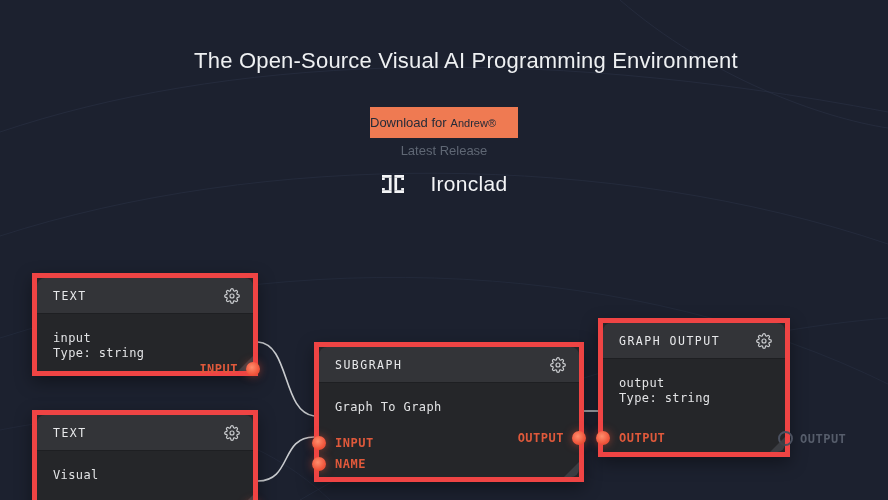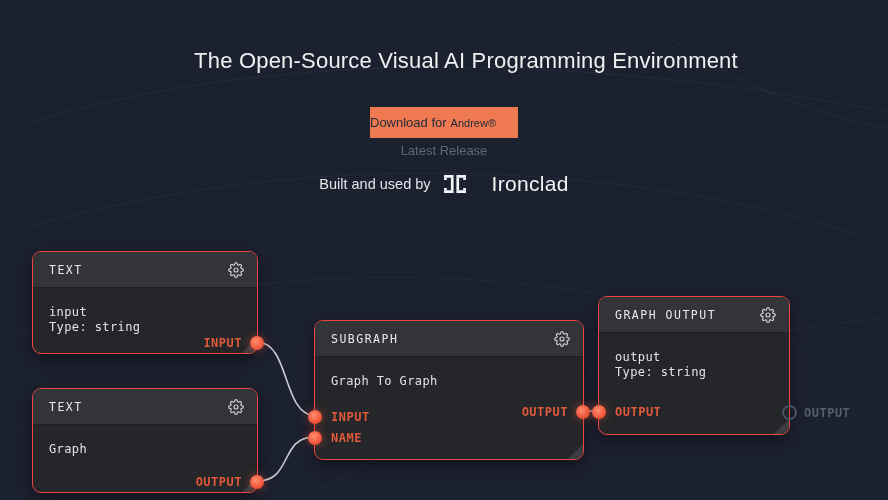--- a/index.html
+++ b/index.html
@@ -36,22 +36,23 @@
     display: flex; align-items: center; justify-content: center; gap: 11px; z-index: 3;
   }
   .built-prefix { font-size: 14.5px; color: #e3e5e9; }
   .brand-wrap { display: flex; align-items: center; gap: 24px; justify-content: space-between; }
   .brand-name { font-size: 21px; font-weight: 500; letter-spacing: .3px; color: #f3f4f6; }
 
   
   .node {
     position: absolute; z-index: 3;
     background: var(--node_body, #252629);
-    border: 1px solid #ef4444; border-radius: 9px;
+    border: 5px solid #ef4444; border-radius: 0;
     box-shadow: 0 6px 16px rgba(0,0,0,.38);
+    margin-top: 22px;
   }
   .node-header {
     height: 36px; display: flex; align-items: center; justify-content: space-between;
     padding: 0 13px 0 16px;
     background: var(--node_header, #333438);
     border-radius: 8px 8px 0 0; border-bottom: 1px solid #1e1f22;
   }
   .node-title {
     font-family: "DejaVu Sans Mono", monospace;
     font-size: 11.5px; letter-spacing: 1.5px; color: #e8e9eb;
@@ -112,21 +113,20 @@
 
 <h1 class="hero-title">The Open-Source Visual AI Programming Environment</h1>
 
 <button class="cta-button">
   <span class="cta-main">Download for</span>
   <span class="cta-os">Andrew®</span>
 </button>
 <div class="cta-sub">Latest Release</div>
 
 <div class="built-row">
-  <span class="built-prefix">Built and used by</span>
   <span class="brand-wrap">
     <svg width="26" height="26" viewBox="0 0 26 26">
       <g fill="#f3f4f6">
         <rect x="2" y="4" width="9.6" height="2.8"></rect>
           <rect x="14.4" y="4" width="9.6" height="2.8"></rect>
         <rect x="2" y="6.8" width="2.8" height="2.2"></rect>
           <rect x="21.2" y="6.8" width="2.8" height="2.2"></rect>
         <rect x="8.9" y="6.8" width="2.7" height="12.4"></rect>
           <rect x="14.4" y="6.8" width="2.7" height="12.4"></rect>
         <rect x="2" y="17" width="2.8" height="2.2"></rect>
@@ -167,21 +167,21 @@
 <div class="node" style="left:32px; top:388px; width:226px; height:105px;">
   <div class="node-header">
     <span class="node-title">TEXT</span>
     <span class="gear">
       <svg viewBox="0 0 24 24" fill="none" stroke="currentColor" stroke-width="1.8">
           <circle cx="12" cy="12" r="3"></circle>
           <path d="M19.4 15a1.65 1.65 0 0 0 .33 1.82l.06.06a2 2 0 0 1 0 2.83 2 2 0 0 1-2.83 0l-.06-.06a1.65 1.65 0 0 0-1.82-.33 1.65 1.65 0 0 0-1 1.51V21a2 2 0 0 1-2 2 2 2 0 0 1-2-2v-.09A1.65 1.65 0 0 0 9 19.4a1.65 1.65 0 0 0-1.82.33l-.06.06a2 2 0 0 1-2.83 0 2 2 0 0 1 0-2.83l.06-.06a1.65 1.65 0 0 0 .33-1.82 1.65 1.65 0 0 0-1.51-1H3a2 2 0 0 1-2-2 2 2 0 0 1 2-2h.09A1.65 1.65 0 0 0 4.6 9a1.65 1.65 0 0 0-.33-1.82l-.06-.06a2 2 0 0 1 0-2.83 2 2 0 0 1 2.83 0l.06.06a1.65 1.65 0 0 0 1.82.33H9a1.65 1.65 0 0 0 1-1.51V3a2 2 0 0 1 2-2 2 2 0 0 1 2 2v.09a1.65 1.65 0 0 0 1 1.51 1.65 1.65 0 0 0 1.82-.33l.06-.06a2 2 0 0 1 2.83 0 2 2 0 0 1 0 2.83l-.06.06a1.65 1.65 0 0 0-.33 1.82V9a1.65 1.65 0 0 0 1.51 1H21a2 2 0 0 1 2 2 2 2 0 0 1-2 2h-.09a1.65 1.65 0 0 0-1.51 1z"></path>
         </svg>
     </span>
   </div>
-  <div class="node-body">Graph</div>
+  <div class="node-body">Visual</div>
   <div class="port-label right" style="top:86px;">OUTPUT</div>
   <div class="port right" style="top:86px;"></div>
   <div class="resize-handle"></div>
 </div>
 
 <div class="node" style="left:314px; top:320px; width:270px; height:140px;">
   <div class="node-header">
     <span class="node-title">SUBGRAPH</span>
     <span class="gear">
       <svg viewBox="0 0 24 24" fill="none" stroke="currentColor" stroke-width="1.8">

